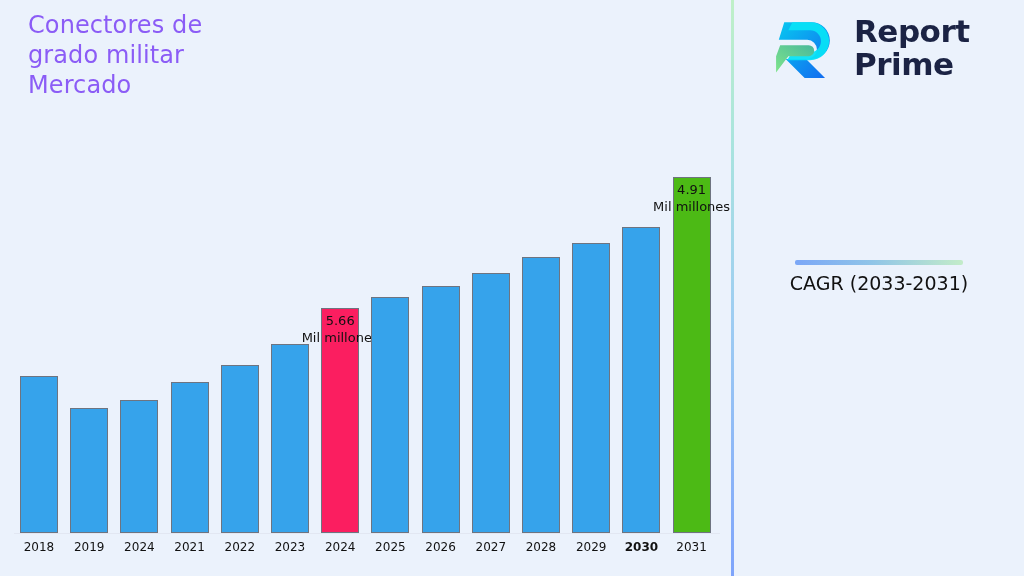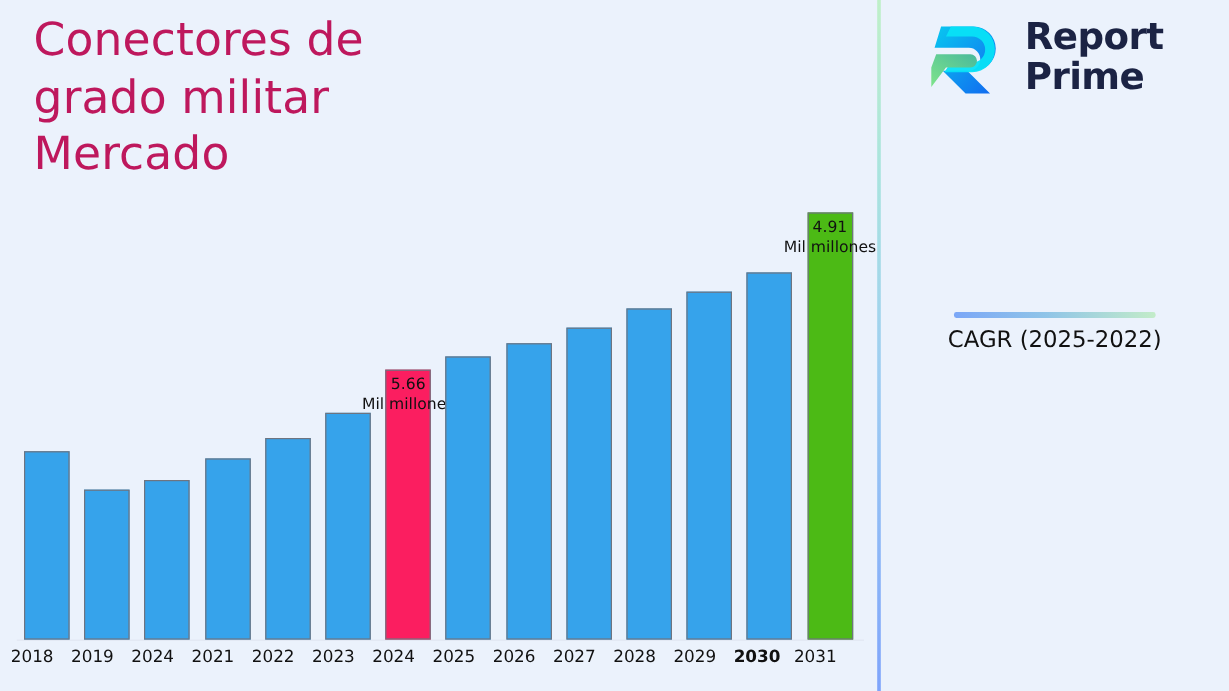--- a/index.html
+++ b/index.html
@@ -25,23 +25,23 @@
   #left-panel {
     position: absolute;
     left: 0; top: 0;
     width: 732px; height: 576px;
   }
   #chart-title {
     position: absolute;
     left: 28px;
     top: 10px;
     width: 420px;
-    font-size: 38px;
+    font-size: 24px;
     line-height: 1.25;
-    color: #be185d;
+    color: #8b5cf6;
     font-weight: 400;
     letter-spacing: 0.1px;
     white-space: pre-line;
   }
 
   
   #plot {
     position: absolute;
     left: 0;
     top: 0;
@@ -71,21 +71,22 @@
     font-size: 13px;
     line-height: 17px;
     color: #111111;
     white-space: pre-line;
     width: 160px;
     margin-top: 46px;
   }
   .x-tick {
     position: absolute;
     top: 540px;
-    font-size: 14px;
+    text-align: center;
+    font-size: 12px;
     color: #111111;
     width: 60px;
   }
 
   
   #vertical-divider {
     position: absolute;
     left: 731px;
     top: 0;
     width: 3px;
@@ -217,17 +218,17 @@
         <path d="M24 24 H56 A16 16 0 0 1 56 56 H30 L22 68 H56 A28 28 0 0 0 56 12 H30 Z" fill="#08e1f5" opacity="0.95"></path>
 
         <path d="M12 46 H54 A8 8 0 0 1 54 62 H24 L6 86 V62 Z" fill="url(#ggreen)"></path>
       </svg>
       <div id="logo-text">Report
 Prime</div>
     </div>
 
     <div id="cagr-block">
       <div id="cagr-divider"></div>
-      <div id="cagr-caption">CAGR (2025-2022)</div>
+      <div id="cagr-caption">CAGR (2033-2031)</div>
     </div>
 
   </div>
 </div>
 
 </body></html>

